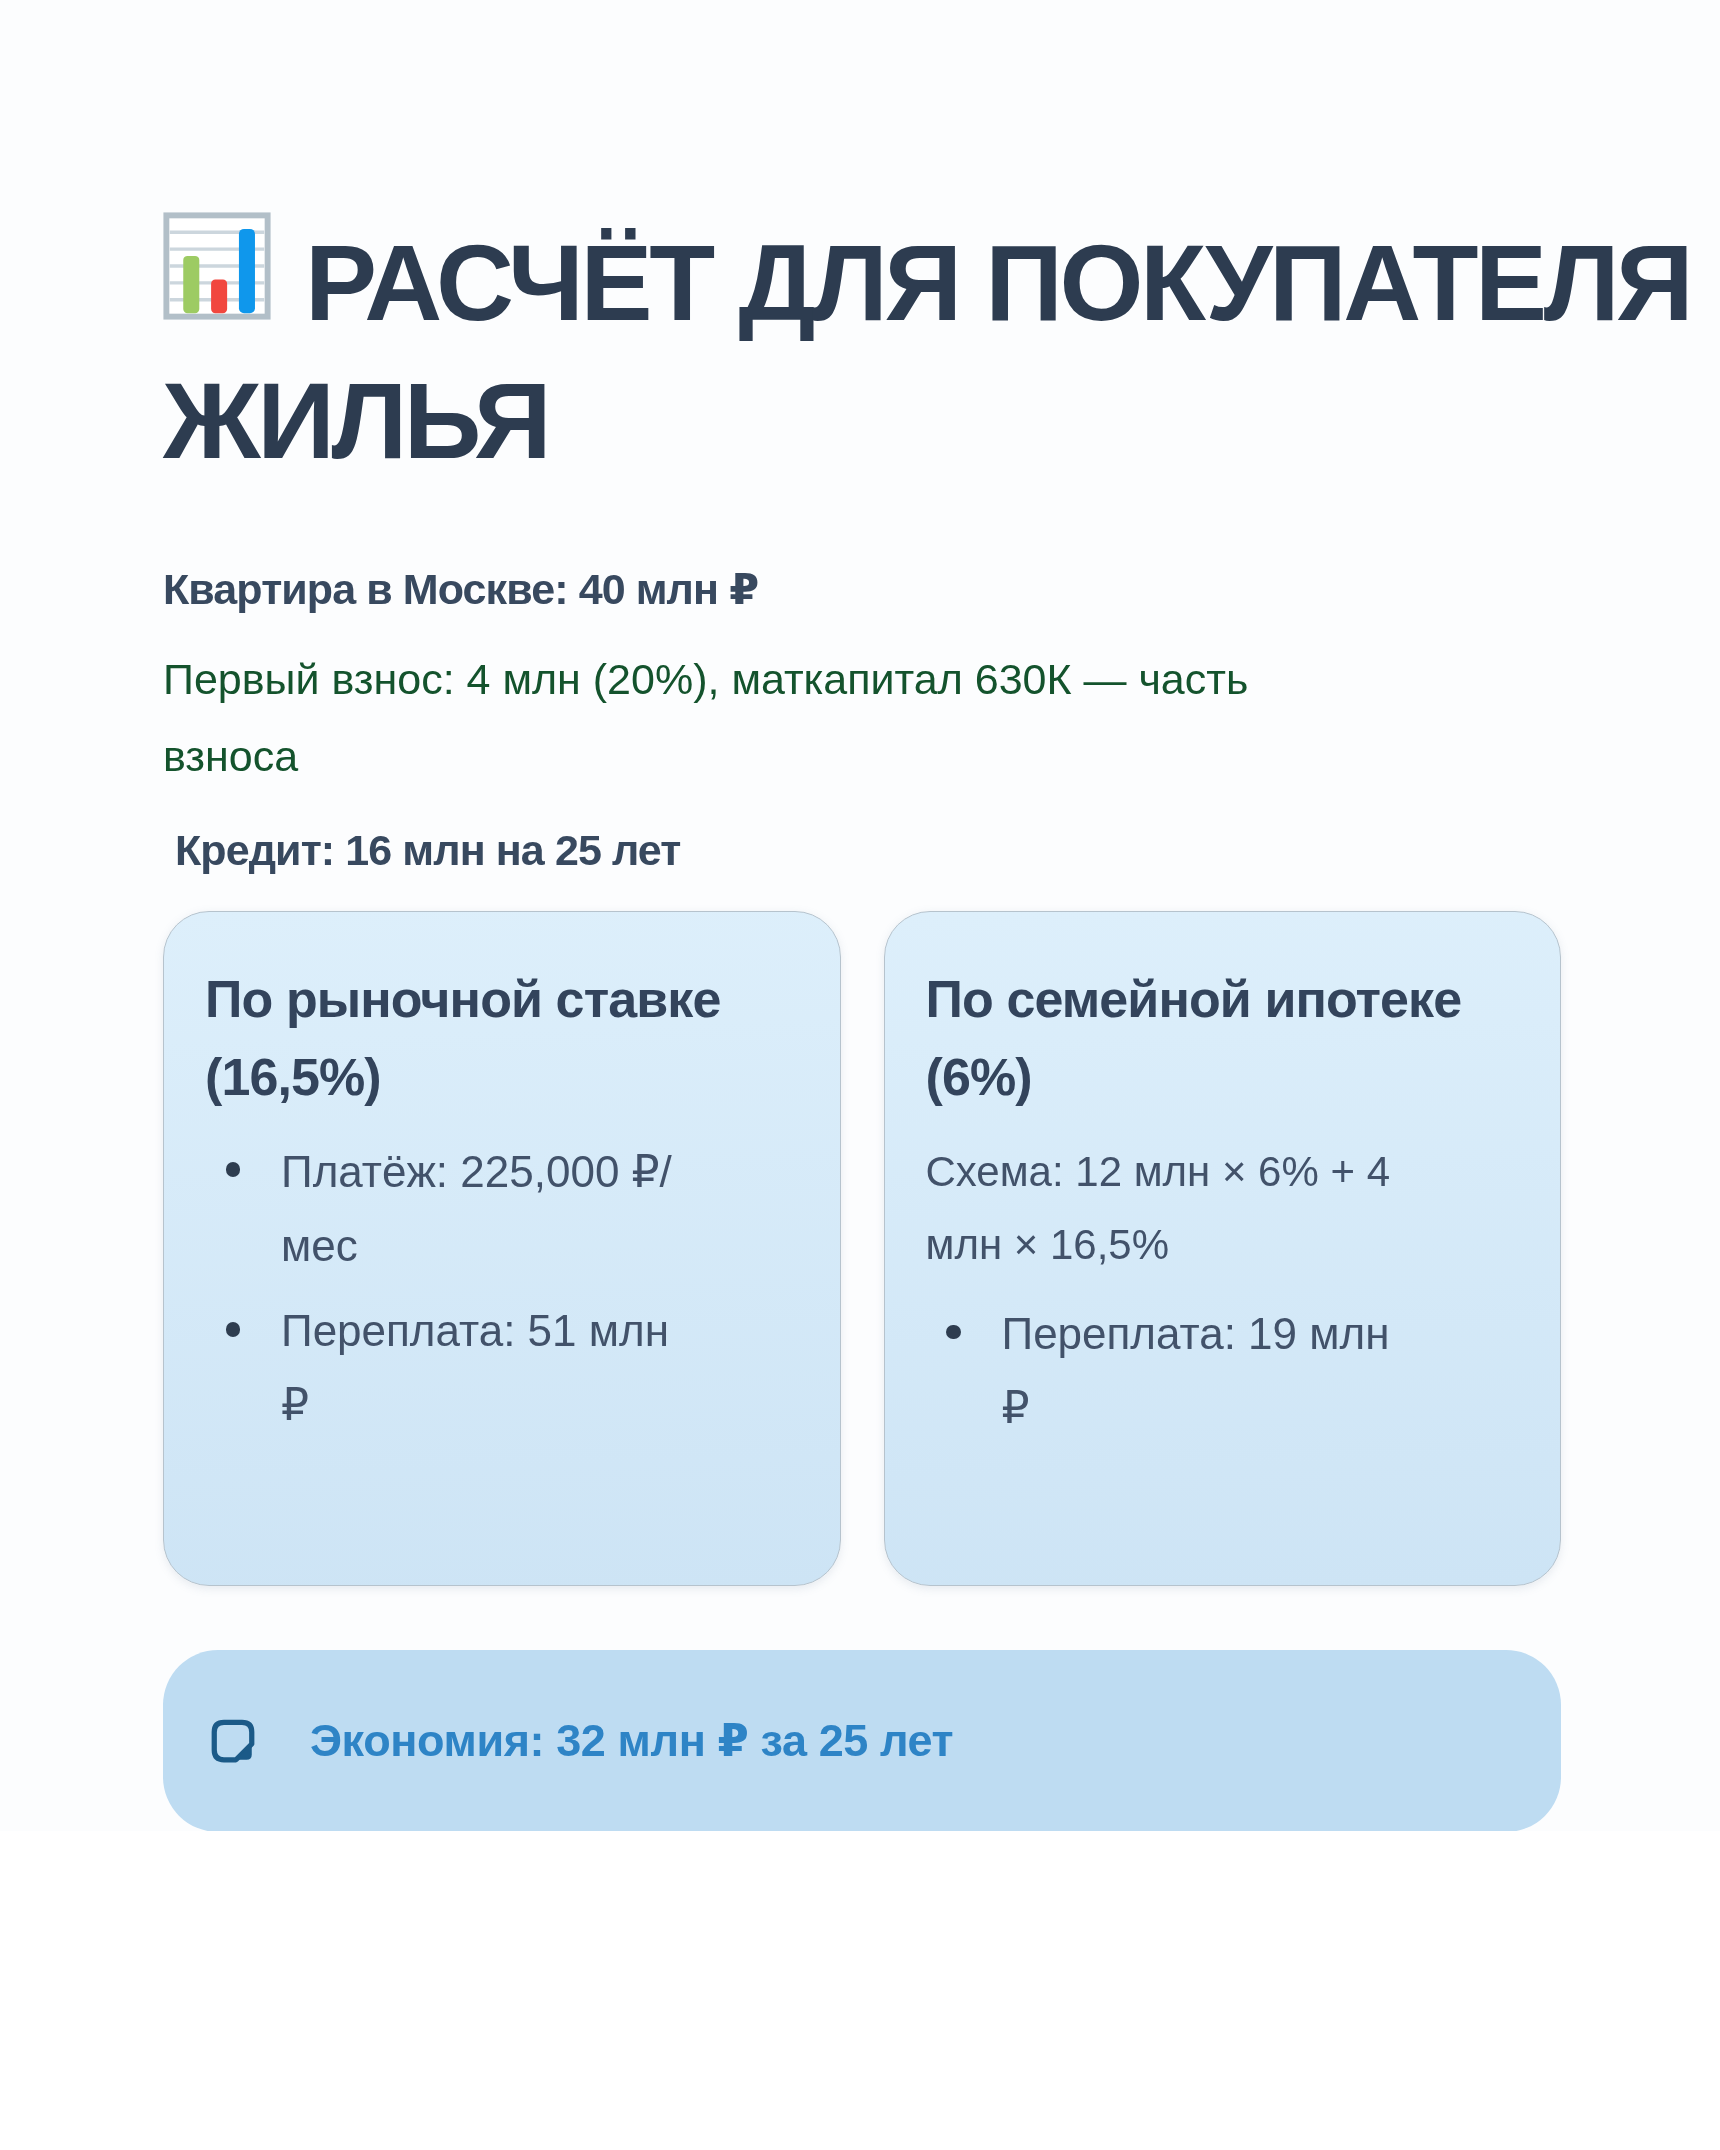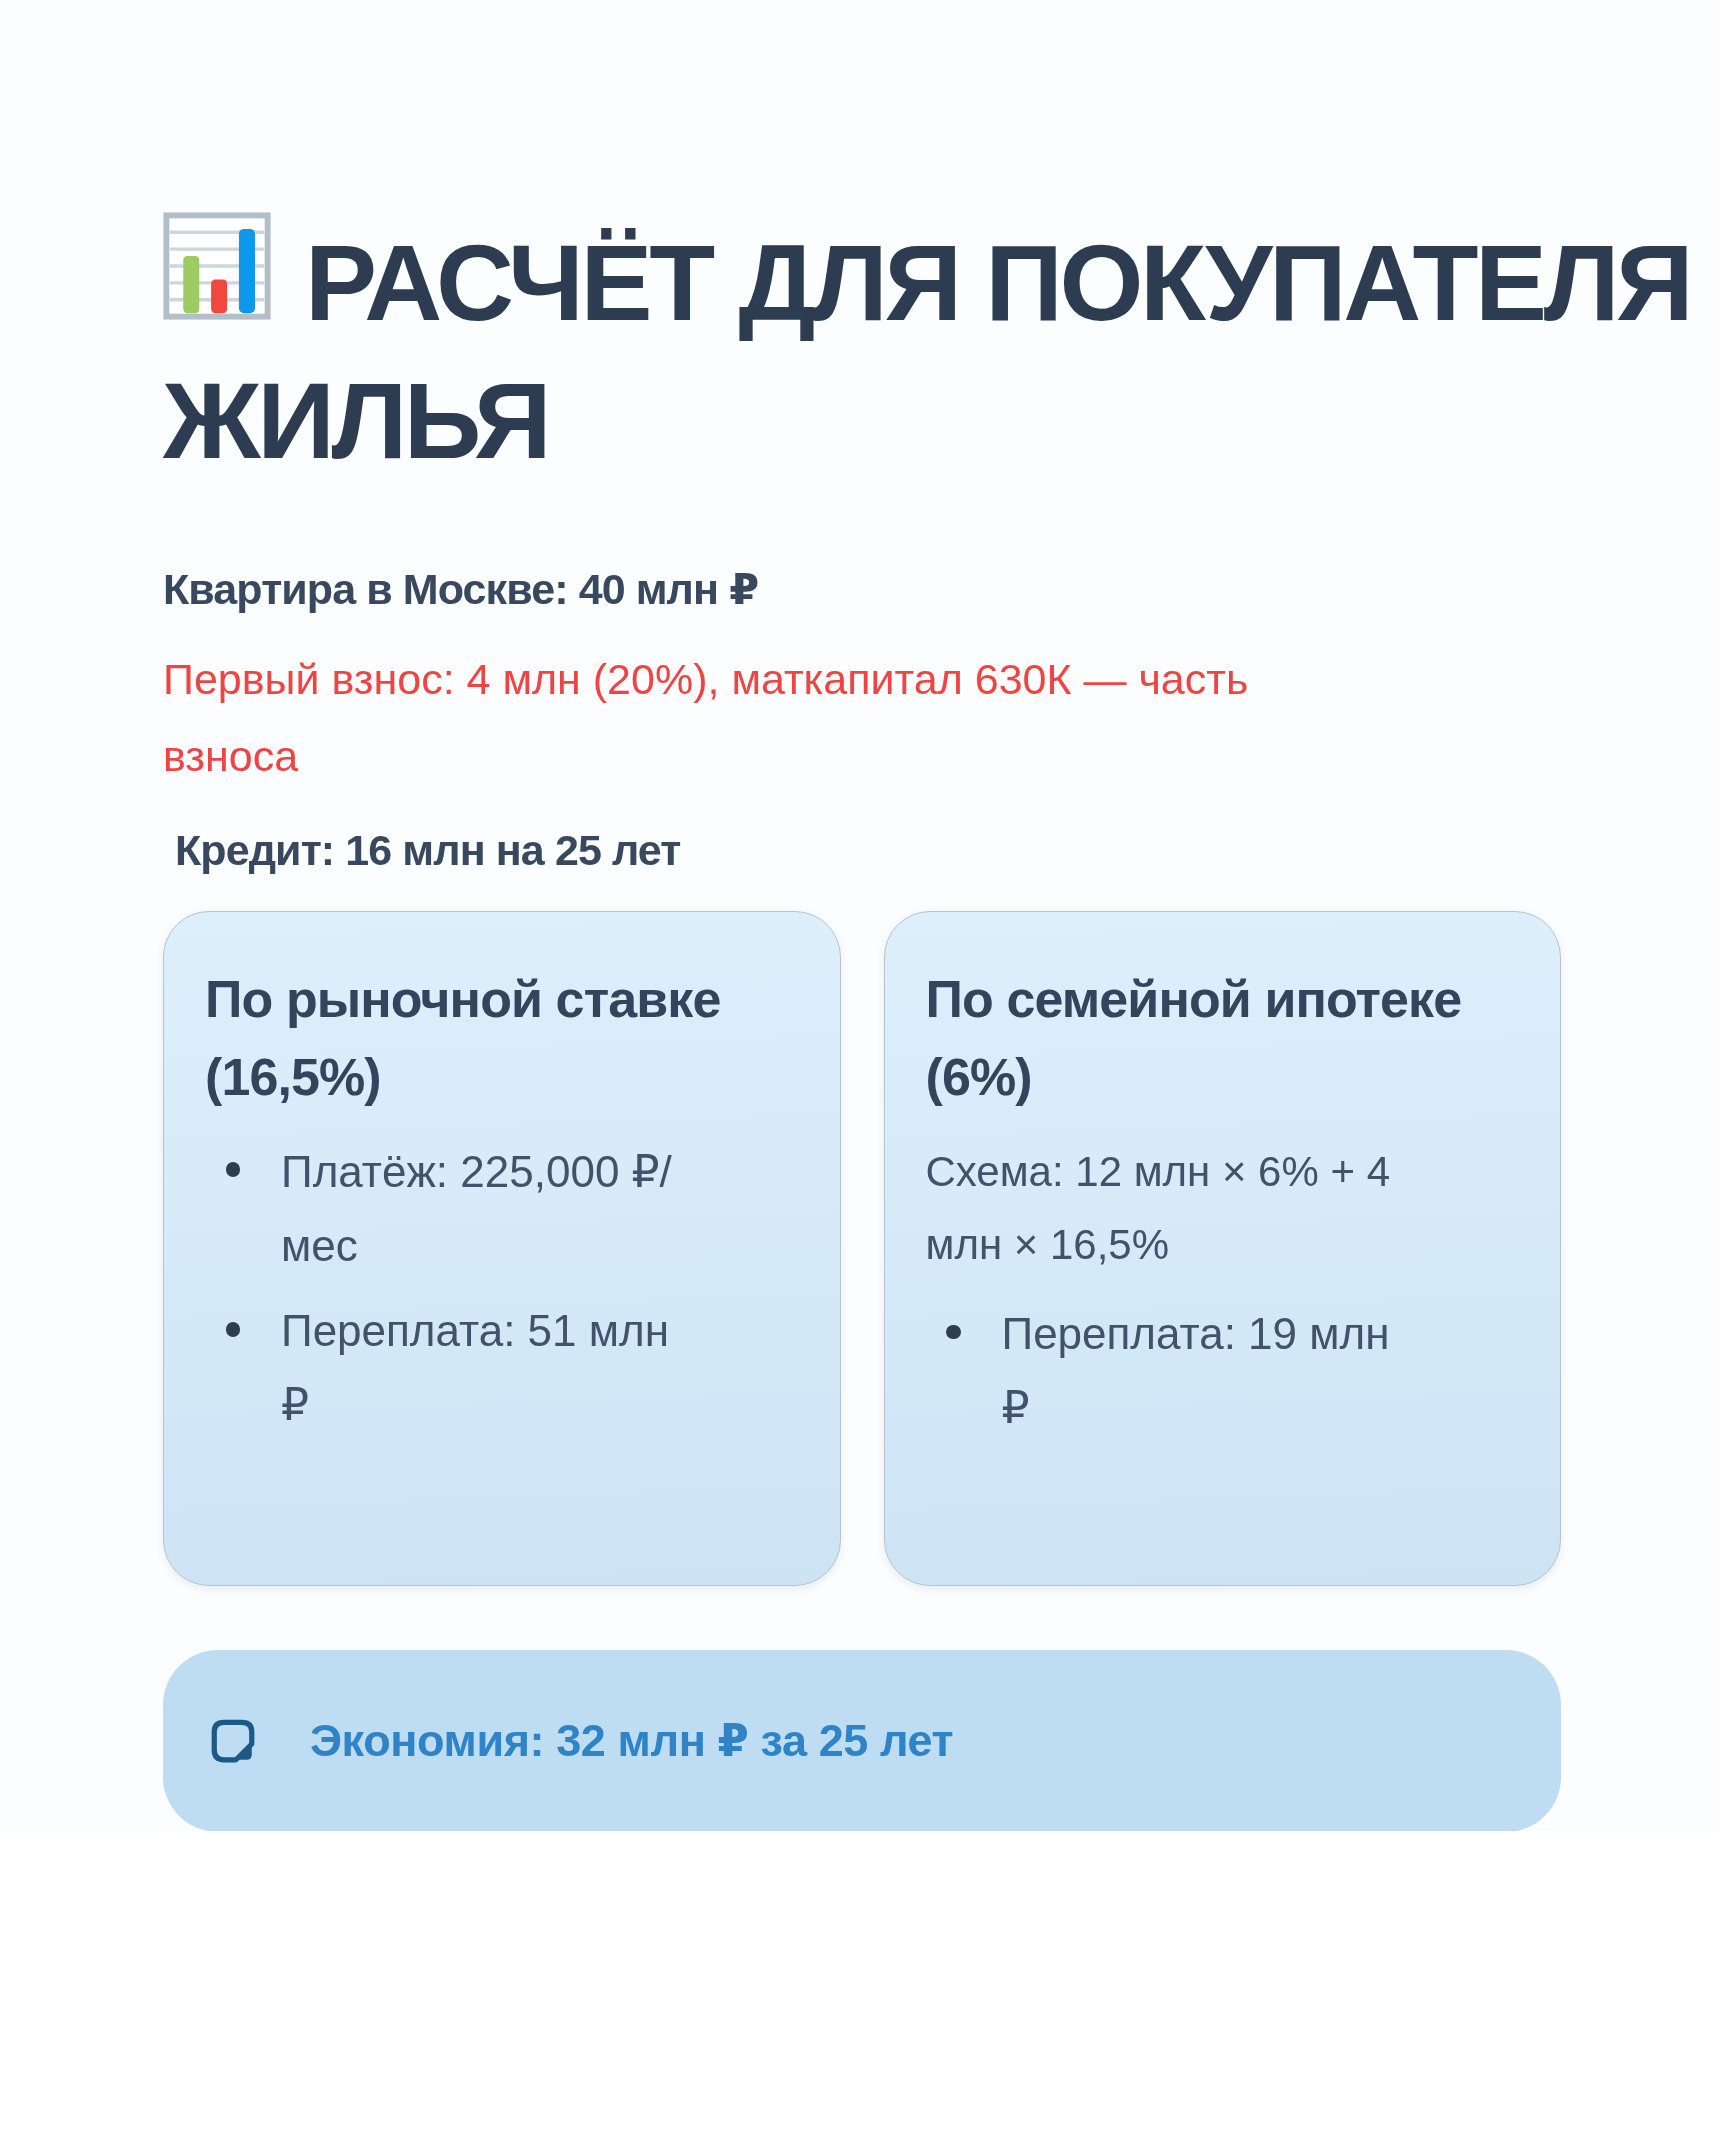--- a/index.html
+++ b/index.html
@@ -28,21 +28,21 @@
   .title-line1 { display: block; white-space: nowrap; }
   .chart-icon { display: inline-block; margin-right: 34px; }
   .chart-icon svg { vertical-align: baseline; }
   .title-line2 { display: block; }
 
   
   .intro p {
     margin: 0;
     font-size: 43px;
     line-height: 1.5;
-    color: #ef4444;
+    color: #14532d;
   }
   .intro .bold {
     font-weight: 700;
     color: #38495f;
     letter-spacing: -0.9px;
   }
   .intro .apartment { margin-bottom: 19px; }
   .intro .down-payment {
     line-height: 1.8;
     max-width: 1205px;

